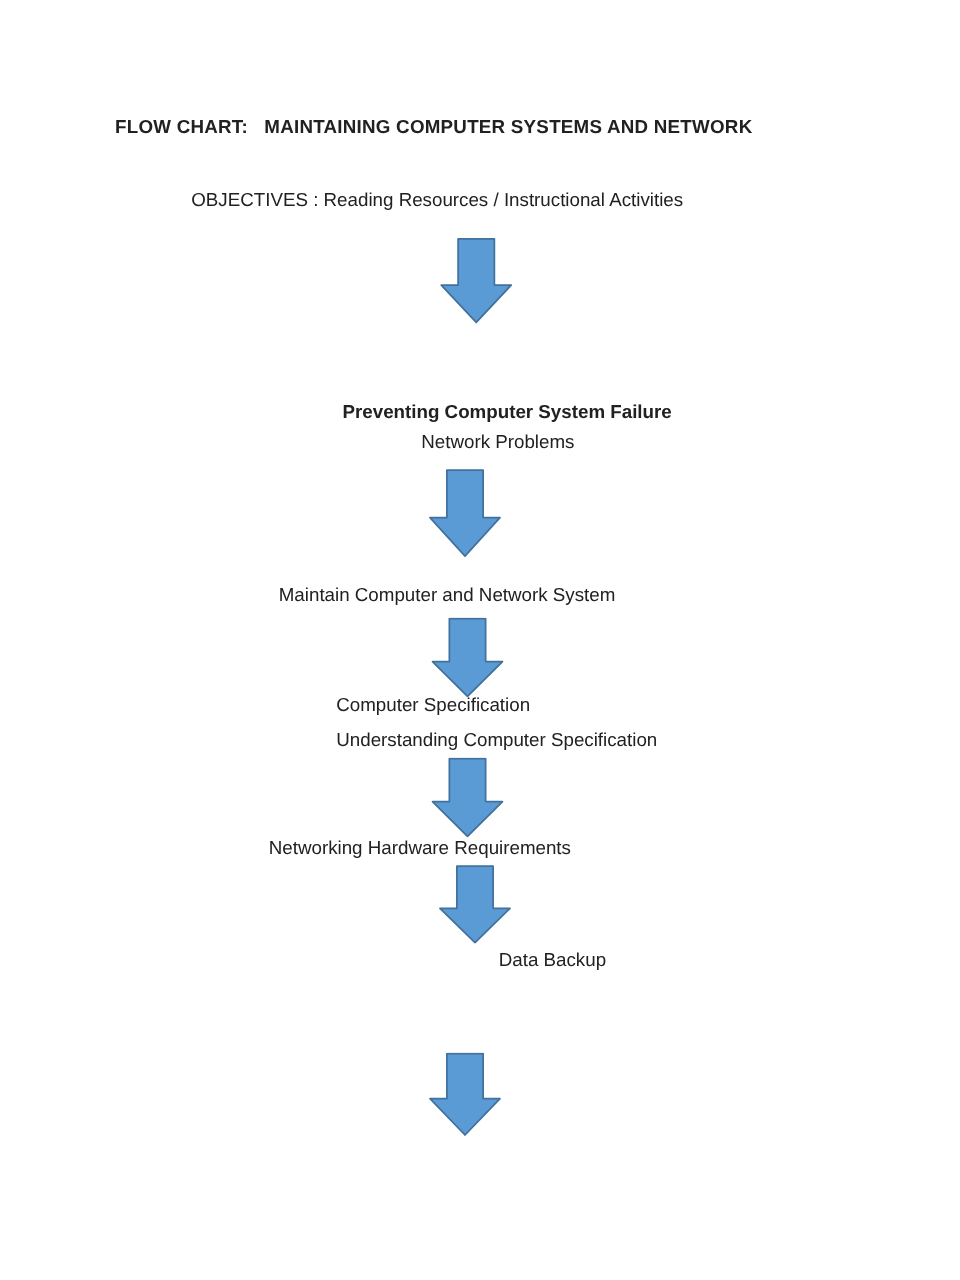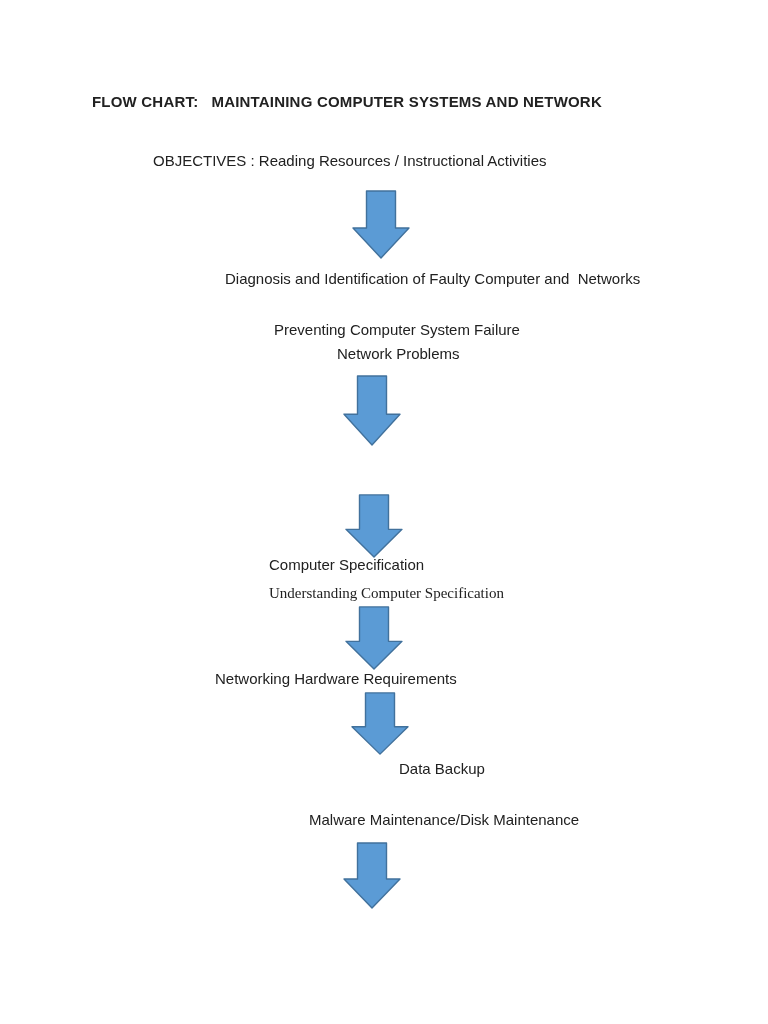--- a/index.html
+++ b/index.html
@@ -36,25 +36,25 @@
   .arrow polygon {
     fill: var(--arrow-fill);
     stroke: var(--arrow-stroke);
     stroke-width: 1.4;
     stroke-linejoin: round;
   }
   
   .pos-title        { left: 92px;  top: 93px;  }
   .pos-objectives   { left: 153px; top: 152px; }
   .pos-diagnosis    { left: 225px; top: 270px; }
-  .pos-preventing   { left: 274px; top: 321px; }
+  .pos-preventing   { left: 274px; top: 321px; font-weight: bold; }
   .pos-network-problems { left: 337px; top: 345px; }
   .pos-maintain     { left: 223px; top: 468px; }
   .pos-computer-spec    { left: 269px; top: 556px; }
-  .pos-understanding    { left: 269px; top: 584px; font-family: Liberation Serif, serif; }
+  .pos-understanding    { left: 269px; top: 584px; }
   .pos-networking-hw    { left: 215px; top: 670px; }
   .pos-maintenance  { left: 332px; top: 756px; }
   .pos-data-backup  { left: 399px; top: 760px; }
   .pos-malware      { left: 309px; top: 811px; }
   
   .pos-arrow-1 { left: 352px; top: 190px; width: 58px; height: 69px; }
   .pos-arrow-2 { left: 343px; top: 375px; width: 58px; height: 71px; }
   .pos-arrow-3 { left: 345px; top: 494px; width: 58px; height: 64px; }
   .pos-arrow-4 { left: 345px; top: 606px; width: 58px; height: 64px; }
   .pos-arrow-5 { left: 351px; top: 692px; width: 58px; height: 63px; }
@@ -66,30 +66,30 @@
 <div class="page">
 
   <div class="line title pos-title">FLOW CHART:   MAINTAINING COMPUTER SYSTEMS AND NETWORK</div>
 
   <div class="line pos-objectives">OBJECTIVES : Reading Resources / Instructional Activities</div>
 
   <svg class="arrow pos-arrow-1" viewBox="0 0 58 68" preserveAspectRatio="none">
     <polygon points="14.5,1 43.5,1 43.5,37.5 57,37.5 29,67 1,37.5 14.5,37.5"></polygon>
   </svg>
 
-  <div class="line pos-diagnosis">Diagnosis and Identification of Faulty Computer and  Networks</div>
 
   <div class="line pos-preventing">Preventing Computer System Failure</div>
 
   <div class="line pos-network-problems">Network Problems</div>
 
   <svg class="arrow pos-arrow-2" viewBox="0 0 58 68" preserveAspectRatio="none">
     <polygon points="14.5,1 43.5,1 43.5,37.5 57,37.5 29,67 1,37.5 14.5,37.5"></polygon>
   </svg>
 
+  <div class="line pos-maintain">Maintain Computer and Network System</div>
 
   <svg class="arrow pos-arrow-3" viewBox="0 0 58 68" preserveAspectRatio="none">
     <polygon points="14.5,1 43.5,1 43.5,37.5 57,37.5 29,67 1,37.5 14.5,37.5"></polygon>
   </svg>
 
   <div class="line pos-computer-spec">Computer Specification</div>
 
   <div class="line pos-understanding">Understanding Computer Specification</div>
 
   <svg class="arrow pos-arrow-4" viewBox="0 0 58 68" preserveAspectRatio="none">
@@ -98,19 +98,18 @@
 
   <div class="line pos-networking-hw">Networking Hardware Requirements</div>
 
   <svg class="arrow pos-arrow-5" viewBox="0 0 58 68" preserveAspectRatio="none">
     <polygon points="14.5,1 43.5,1 43.5,37.5 57,37.5 29,67 1,37.5 14.5,37.5"></polygon>
   </svg>
 
 
   <div class="line pos-data-backup">Data Backup</div>
 
-  <div class="line pos-malware">Malware Maintenance/Disk Maintenance</div>
 
   <svg class="arrow pos-arrow-6" viewBox="0 0 58 68" preserveAspectRatio="none">
     <polygon points="14.5,1 43.5,1 43.5,37.5 57,37.5 29,67 1,37.5 14.5,37.5"></polygon>
   </svg>
 
 </div>
 
 </body></html>

